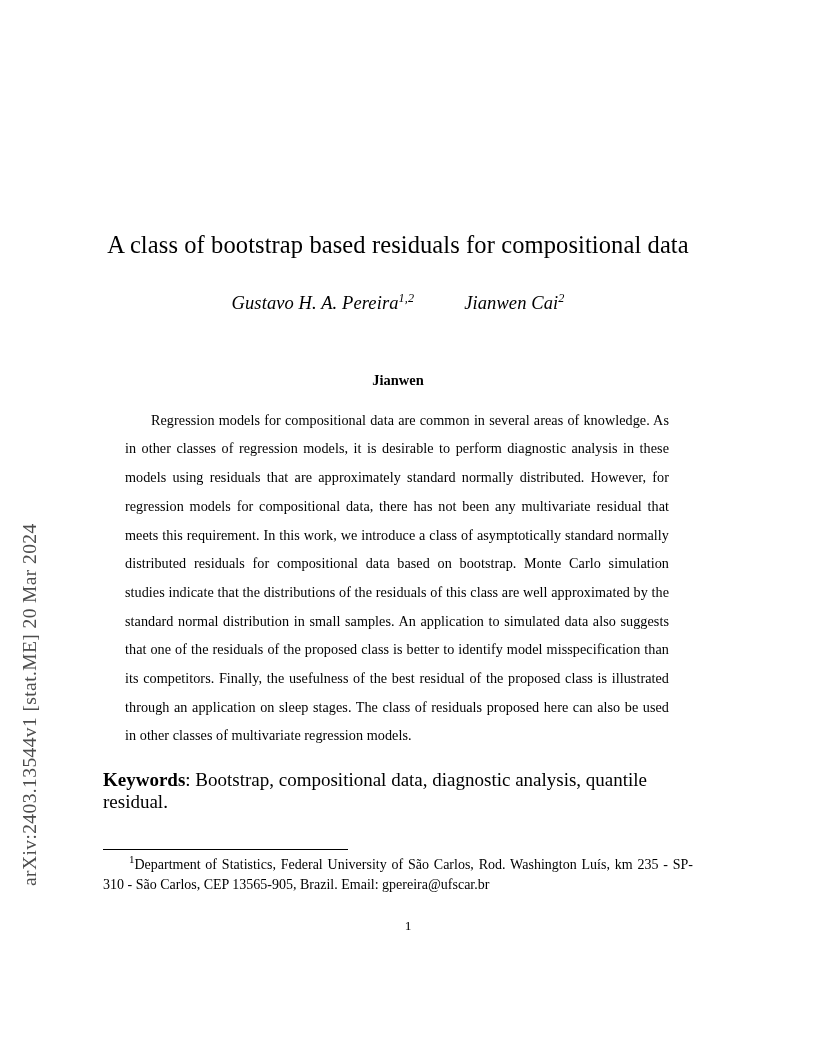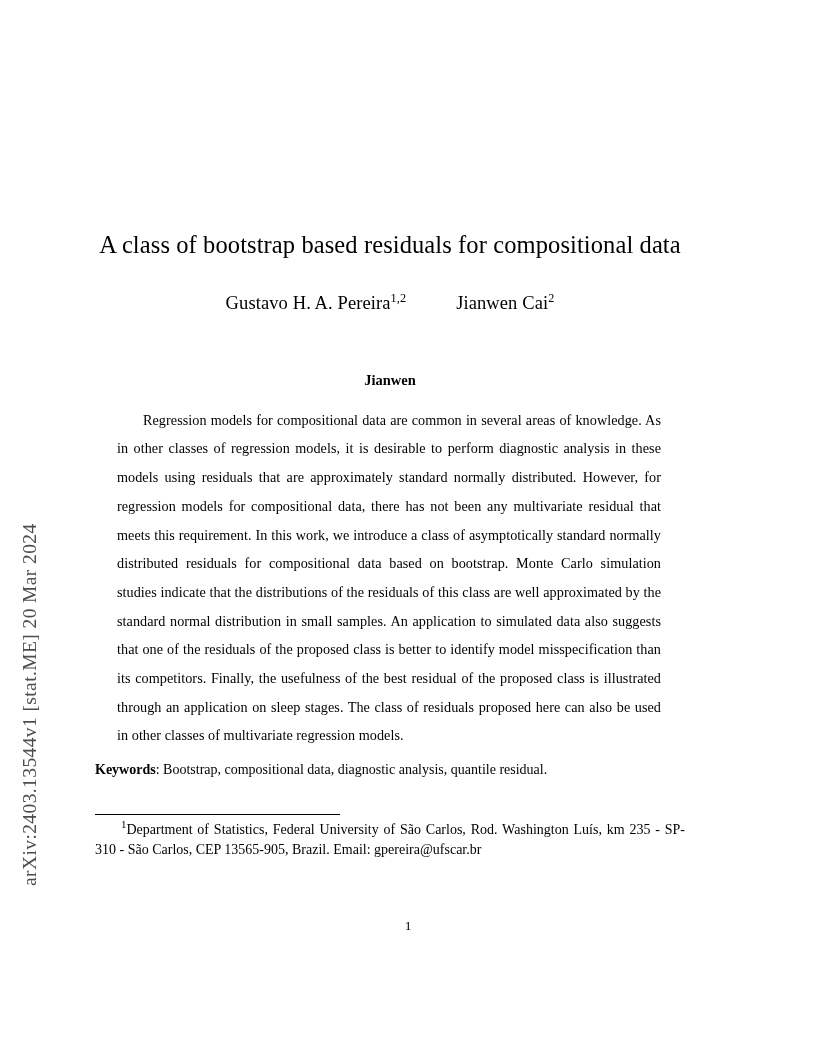--- a/index.html
+++ b/index.html
@@ -43,21 +43,21 @@
   .page {
     position: absolute;
     left: 0;
     top: 0;
     width: 816px;
     height: 1056px;
   }
 
   .content {
     position: absolute;
-    left: 95px;
+    left: 103px;
     top: 0;
     width: 590px;
   }
 
   .title {
     margin-top: 228px;
     font-size: 24.5px;
     line-height: 1.42;
     text-align: center;
     font-weight: normal;
@@ -65,20 +65,21 @@
   }
 
   .authors {
     margin-top: 30px;
     text-align: center;
     font-size: 18.5px;
     letter-spacing: 0.1px;
   }
   .author {
     display: inline-block;
+    font-style: italic;
   }
   .author + .author {
     margin-left: 50px;
   }
   sup {
     font-size: 0.66em;
     vertical-align: super;
     line-height: 0;
   }
 
@@ -94,22 +95,22 @@
     margin-left: 22px;
     margin-right: 24px;
     font-size: 14.2px;
     line-height: 2.02;
     text-align: justify;
     text-indent: 26px;
     letter-spacing: 0.05px;
   }
 
   .keywords {
-    margin-top: 12px;
-    font-size: 14px;
+    margin-top: 19px;
+    font-size: 19px;
     text-align: left;
   }
   .keywords b {
     font-weight: bold;
   }
 
   .footnote-rule {
     margin-top: 36px;
     width: 245px;
     height: 1px;

